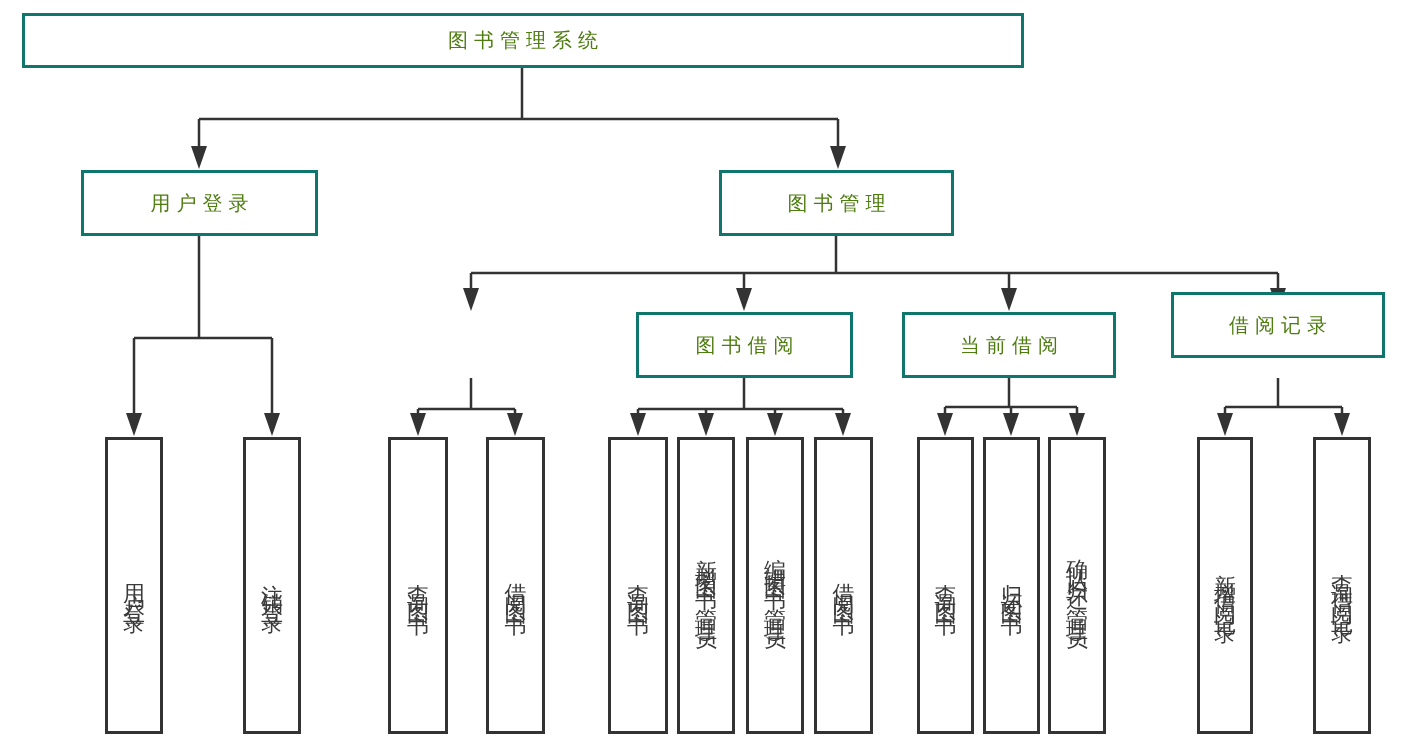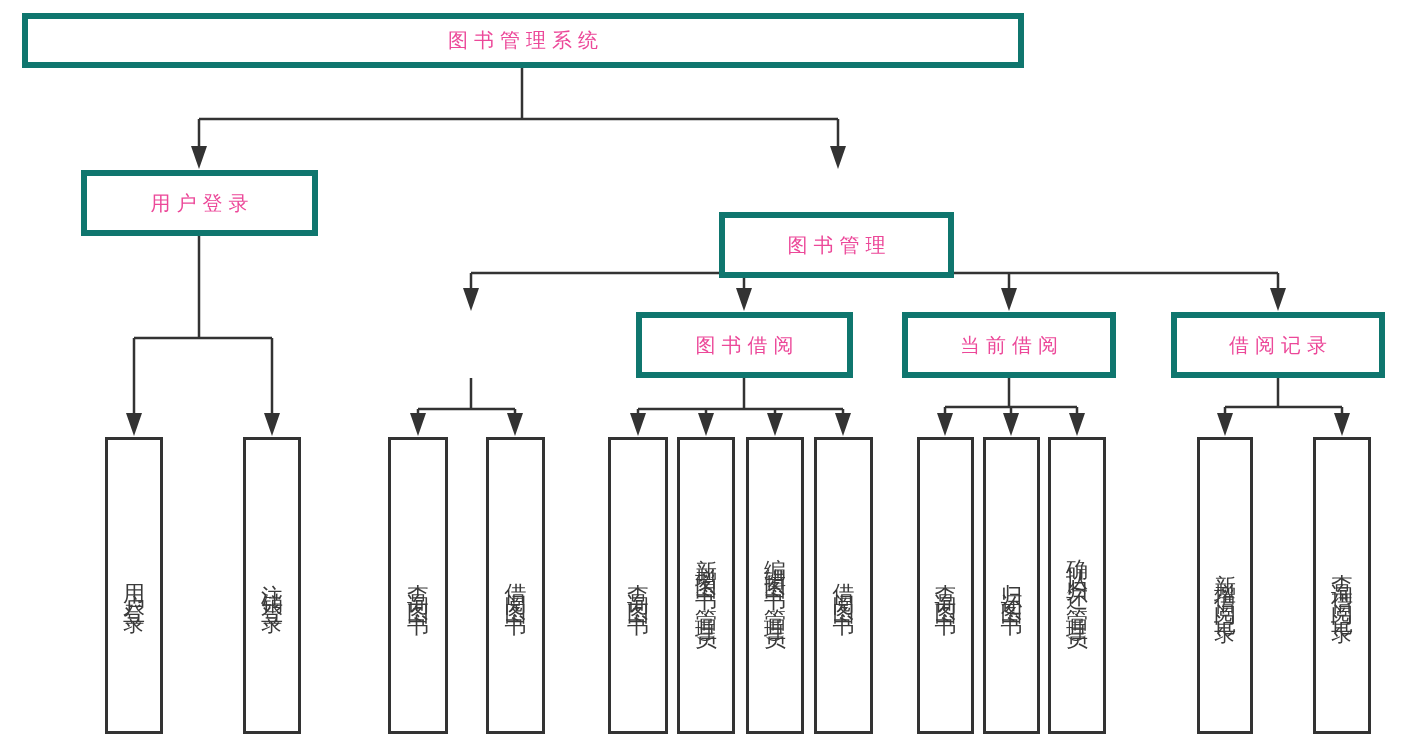--- a/index.html
+++ b/index.html
@@ -13,29 +13,29 @@
   }
   .connector-svg {
     position: absolute;
     left: 0; top: 0;
     width: 1405px; height: 747px;
     z-index: 1;
   }
   .hbox {
     position: absolute;
     box-sizing: border-box;
-    border: 6px solid #0f766e;
+    border: 3px solid #0f766e;
     background: #ffffff;
     display: flex;
     align-items: center;
     justify-content: center;
     font-size: 20px;
     letter-spacing: 6px;
     text-indent: 6px;
-    color: #ec4899;
+    color: #4d7c0f;
     z-index: 2;
     white-space: nowrap;
   }
   .vbox {
     position: absolute;
     box-sizing: border-box;
     border: 3px solid #333333;
     background: #ffffff;
     display: flex;
     align-items: center;
@@ -132,31 +132,31 @@
     </g>
   </svg>
 
   <div class="hbox" style="left:22px; top:13px; width:1002px; height:55px;">
     <span>图书管理系统</span>
   </div>
 
   <div class="hbox" style="left:81px; top:170px; width:237px; height:66px;">
     <span>用户登录</span>
   </div>
-  <div class="hbox" style="left:719px; top:170px; width:235px; height:66px;margin-top:42px;">
+  <div class="hbox" style="left:719px; top:170px; width:235px; height:66px;">
     <span>图书管理</span>
   </div>
 
   <div class="hbox" style="left:902px; top:312px; width:214px; height:66px;">
     <span>当前借阅</span>
   </div>
   <div class="hbox" style="left:636px; top:312px; width:217px; height:66px;">
     <span>图书借阅</span>
   </div>
-  <div class="hbox" style="left:1171px; top:312px; width:214px; height:66px;text-align:right;">
+  <div class="hbox" style="left:1171px; top:292px; width:214px; height:66px;text-align:right;">
     <span>借阅记录</span>
   </div>
 
   <div class="vbox" style="left:105px; top:437px; width:58px; height:297px;">
     <span>用户登录</span>
   </div>
   <div class="vbox" style="left:243px; top:437px; width:58px; height:297px;">
     <span>注销登录</span>
   </div>
 

